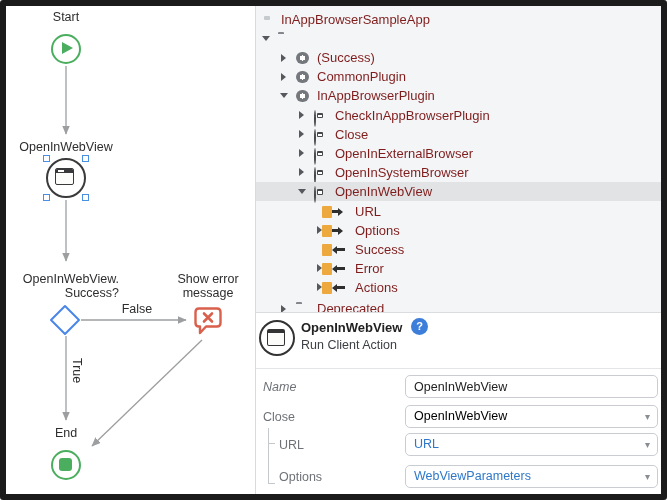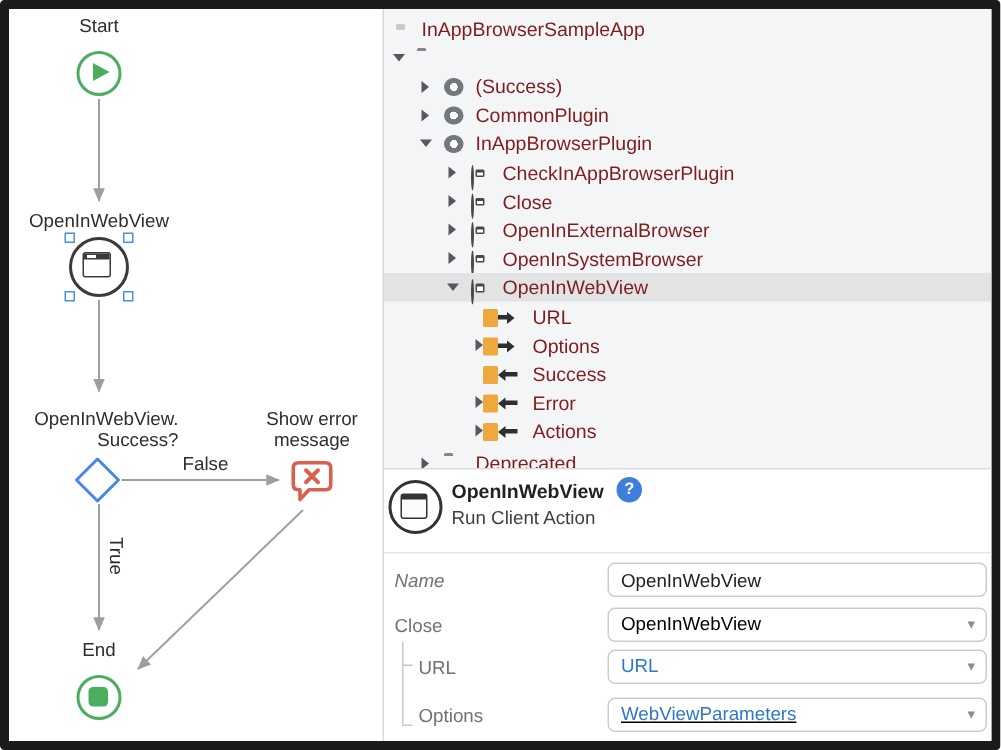--- a/index.html
+++ b/index.html
@@ -232,19 +232,19 @@
       <div class="conn" style="left:12px;top:130px;width:7px;border-top-width:1px;"></div>
       <div class="conn" style="left:12px;top:170px;width:7px;border-top-width:1px;"></div>
 
       <span class="flabel" style="left:23px;top:125px;">URL</span>
       <div class="fselect" style="top:120px;">
         <span class="blue">URL</span>
         <span class="caret">▾</span>
       </div>
 
       <span class="flabel" style="left:23px;top:157px;">Options</span>
-      <div class="fselect" style="top:152px;text-decoration:underline;">
+      <div class="fselect" style="top:152px;">
         <span class="blue">WebViewParameters</span>
         <span class="caret">▾</span>
       </div>
     </div>
   </div>
 </div>
 
 </body></html>

